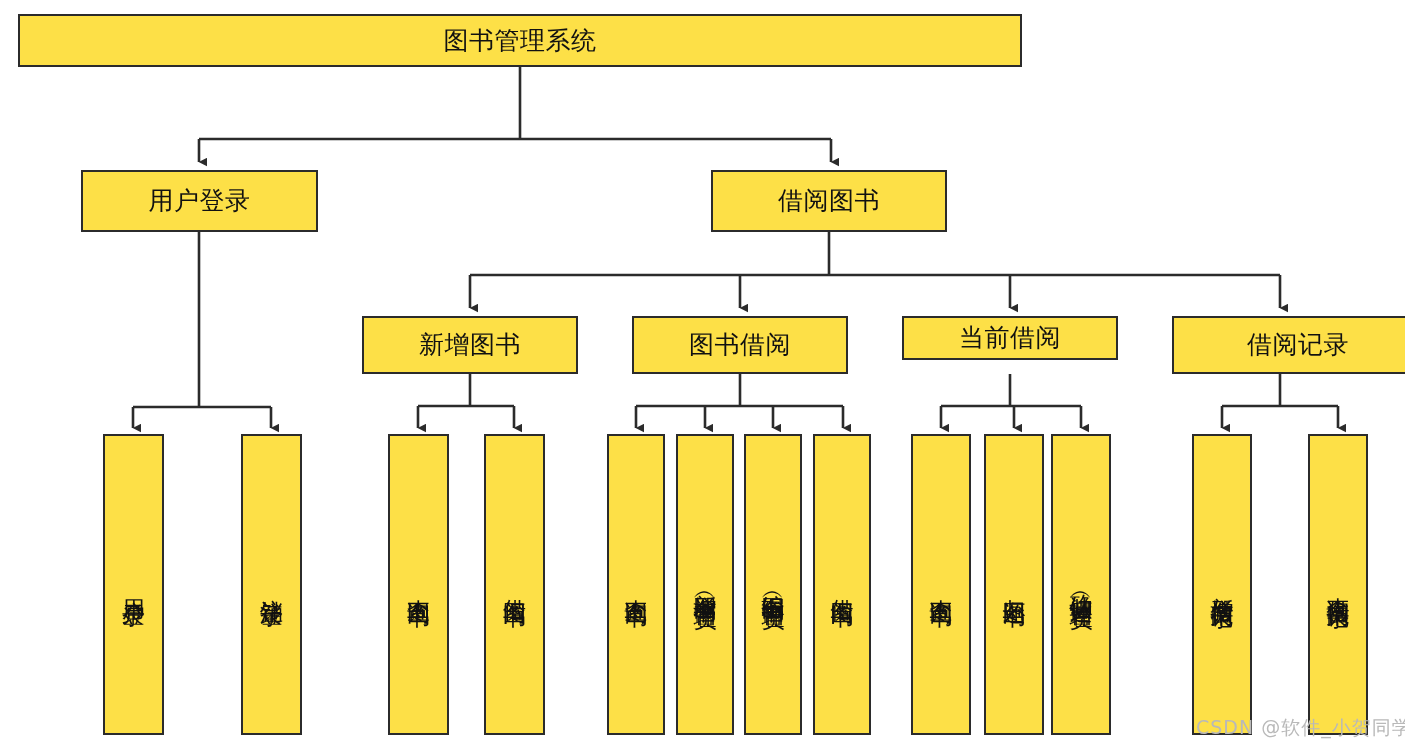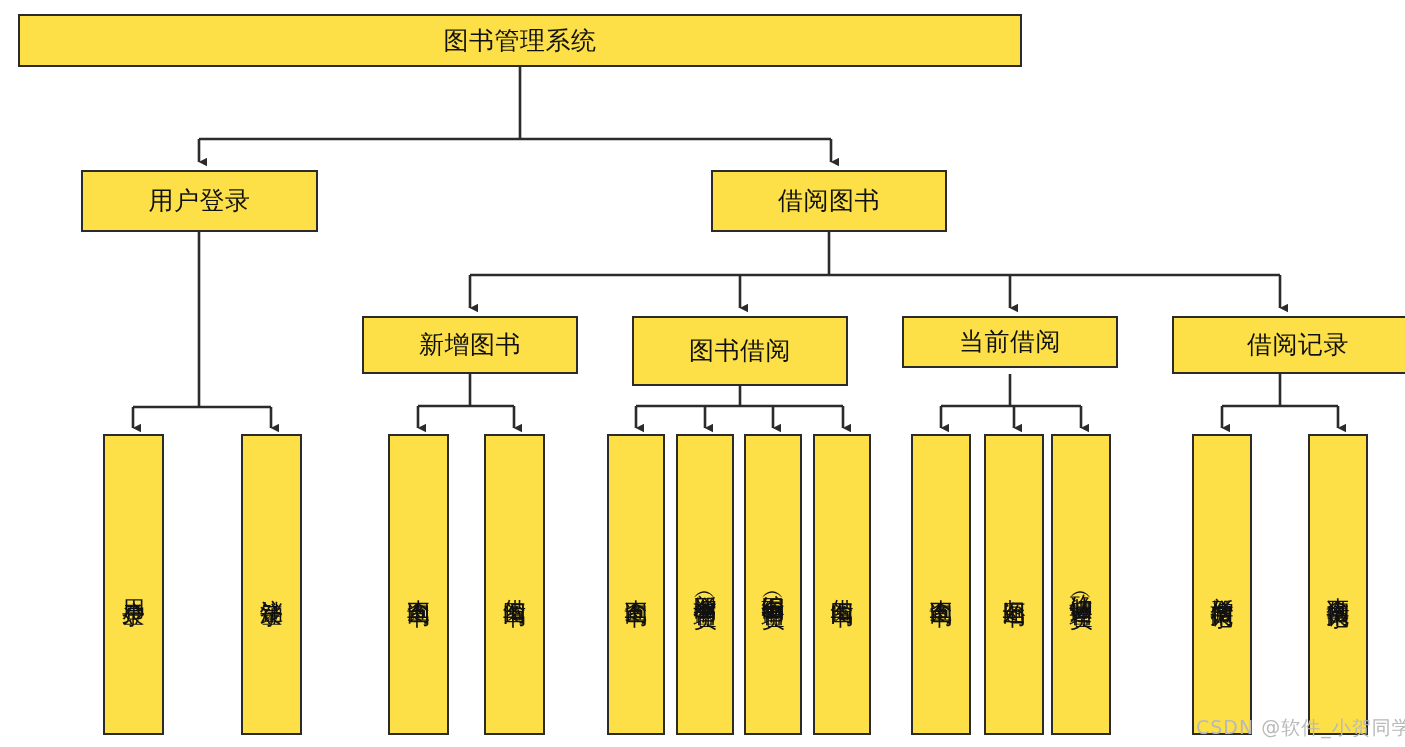--- a/index.html
+++ b/index.html
@@ -133,25 +133,25 @@
   </div>
 
   <div class="node horiz" style="left:711px; top:170px; width:236px; height:62px;">
     <span>借阅图书</span>
   </div>
 
   <div class="node horiz" style="left:362px; top:316px; width:216px; height:58px;">
     <span>新增图书</span>
   </div>
 
-  <div class="node horiz" style="left:632px; top:316px; width:216px; height:70px;">
+  <div class="node horiz" style="left:632px; top:316px; width:216px; height:58px;">
     <span>图书借阅</span>
   </div>
 
-  <div class="node horiz" style="left:902px; top:316px; width:216px; height:52px;">
+  <div class="node horiz" style="left:902px; top:316px; width:216px; height:44px;">
     <span>当前借阅</span>
   </div>
 
   <div class="node horiz" style="left:1172px; top:316px; width:252px; height:58px;">
     <span>借阅记录</span>
   </div>
 
   <div class="node vert" style="left:103px; top:434px; width:61px; height:301px;">
     <span class="vlabel">用户登录</span>
   </div>

